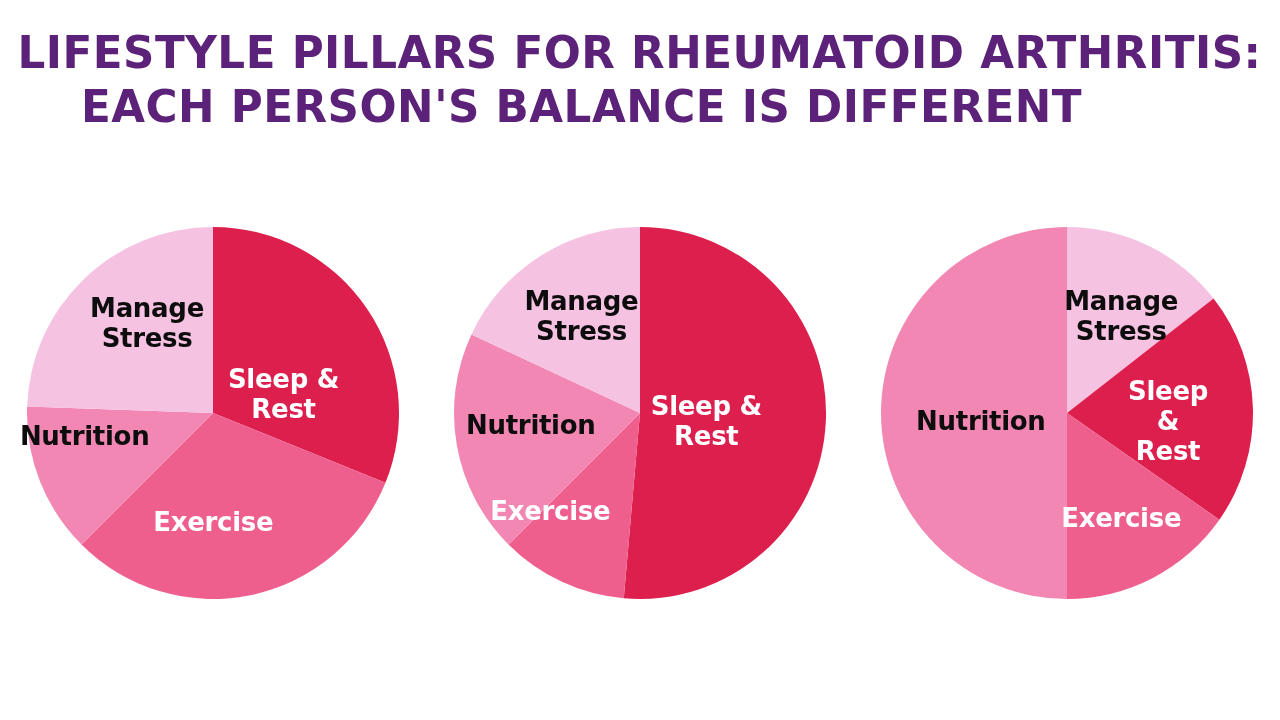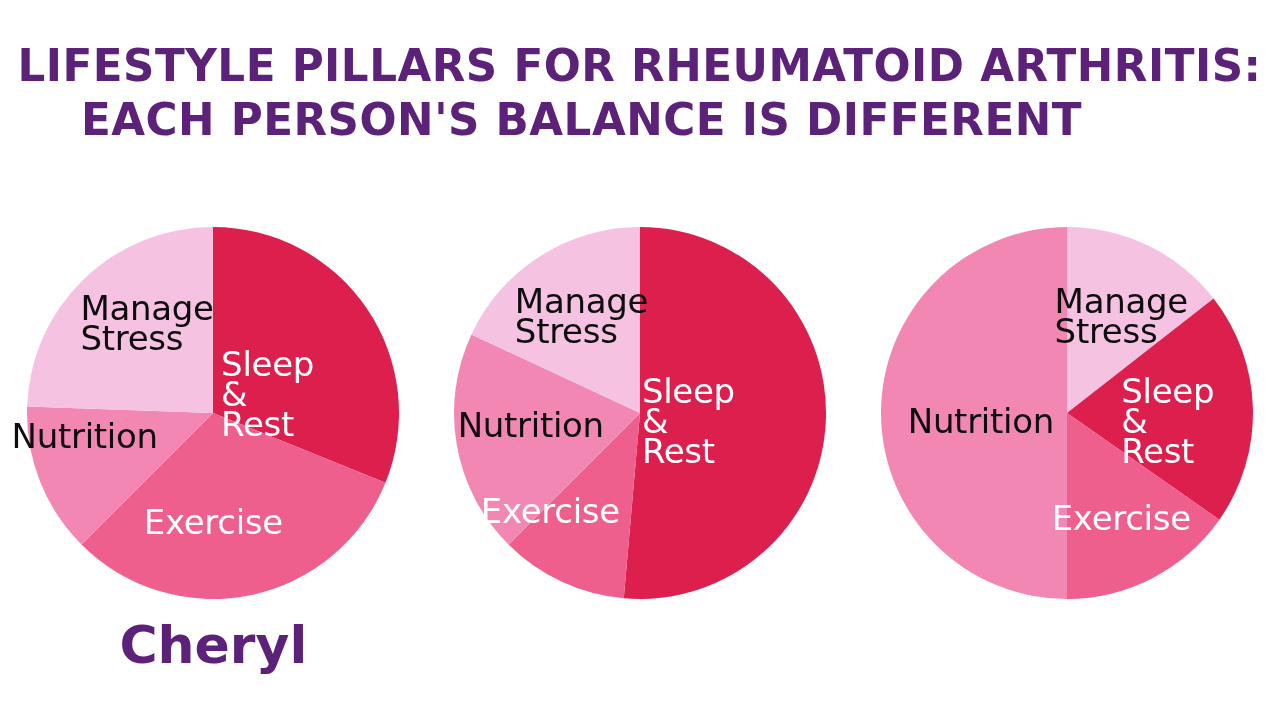--- a/index.html
+++ b/index.html
@@ -16,21 +16,20 @@
   }
 
   
   #title-block {
     position: absolute;
     top: 26px;
     left: 0;
     width: 1163px;
     text-align: center;
     color: #5c2178;
-    margin-top: 13px;
   }
   #title-block .tline {
     display: block;
     font-family: "DejaVu Sans", sans-serif;
     font-weight: 700;
     font-size: 45px;
     line-height: 54px;
     letter-spacing: 0.5px;
     text-transform: uppercase;
     transform: scaleX(0.97);
@@ -60,23 +59,24 @@
     width: 390px;
     height: 390px;
   }
   .pie-wrap svg {
     display: block;
     width: 390px;
     height: 390px;
   }
   .slice-label {
     position: absolute;
+    text-align: center;
     font-family: "DejaVu Sans", sans-serif;
-    font-weight: 400;
-    font-size: 34px;
+    font-weight: 700;
+    font-size: 26px;
     line-height: 30px;
     letter-spacing: -0.3px;
     transform: translate(-50%, -50%);
     white-space: pre-line;
     pointer-events: none;
   }
   .lbl-dark { color: #0d0d0d; }
   .lbl-light { color: #ffffff; }
 
   .person-name {
@@ -108,21 +108,20 @@
           <path d="M 195 195 L 63.48 326.52 A 186 186 0 0 1 9.11 188.51 Z" fill="#F287B4"></path>
           <path d="M 195 195 L 9.11 188.51 A 186 186 0 0 1 195.00 9.00 Z" fill="#F6C2E2"></path>
         </svg>
     <div class="slice-label lbl-light" style="left: 68%; top: 45%; color: rgb(255, 255, 255);">Sleep &amp;
 Rest</div>
         <div class="slice-label lbl-light" style="left: 50%; top: 78%; color: rgb(255, 255, 255);">Exercise</div>
         <div class="slice-label lbl-dark" style="left: 17%; top: 56%; color: rgb(13, 13, 13);">Nutrition</div>
         <div class="slice-label lbl-dark" style="left: 33%; top: 27%; color: rgb(13, 13, 13);">Manage
 Stress</div>
       </div>
-    <div class="person-name">Cheryl</div>
   </div>
 
   <div class="chart-card">
     <div class="pie-wrap">
       <svg viewBox="0 0 390 390">
           <path d="M 195 195 L 195.00 9.00 A 186 186 0 1 1 178.79 380.29 Z" fill="#DD1F4E"></path>
           <path d="M 195 195 L 178.79 380.29 A 186 186 0 0 1 63.48 326.52 Z" fill="#EF5F8E"></path>
           <path d="M 195 195 L 63.48 326.52 A 186 186 0 0 1 26.43 116.39 Z" fill="#F287B4"></path>
           <path d="M 195 195 L 26.43 116.39 A 186 186 0 0 1 195.00 9.00 Z" fill="#F6C2E2"></path>
         </svg>

